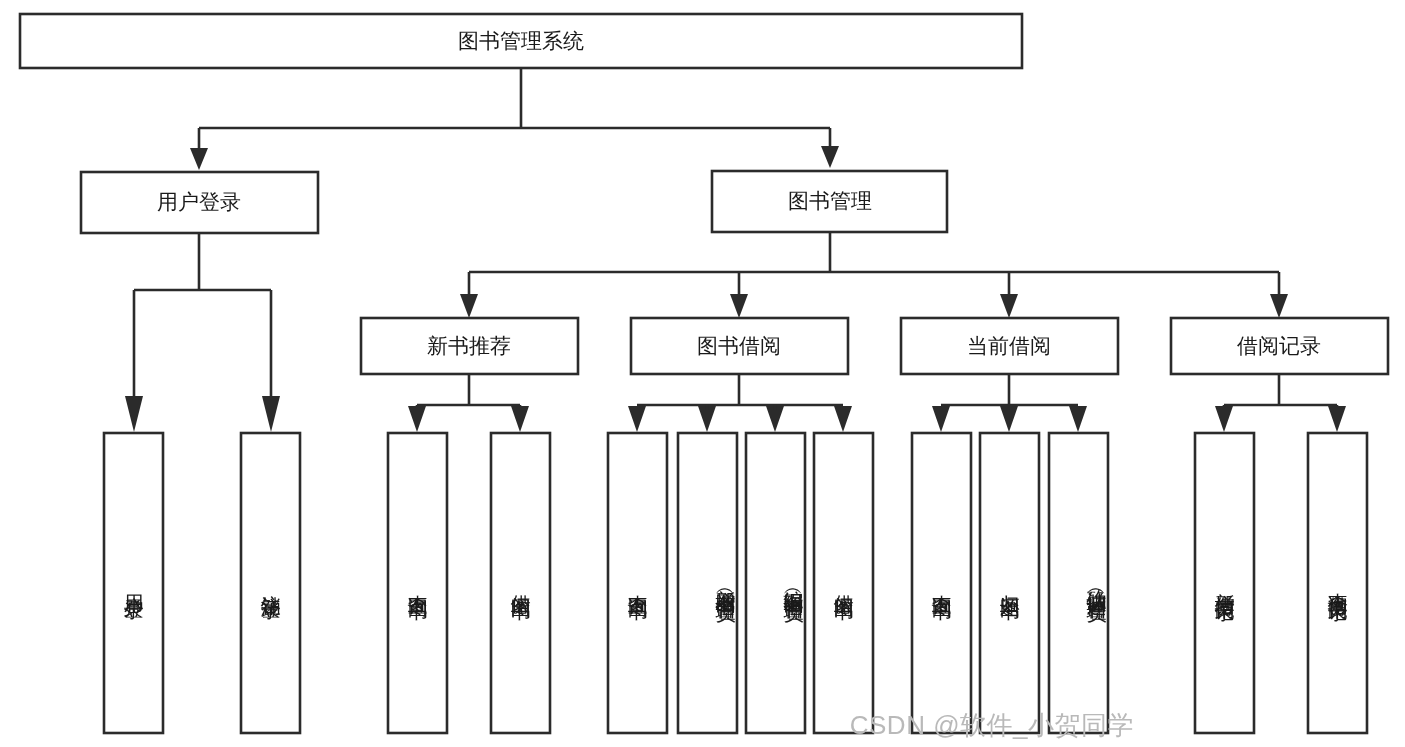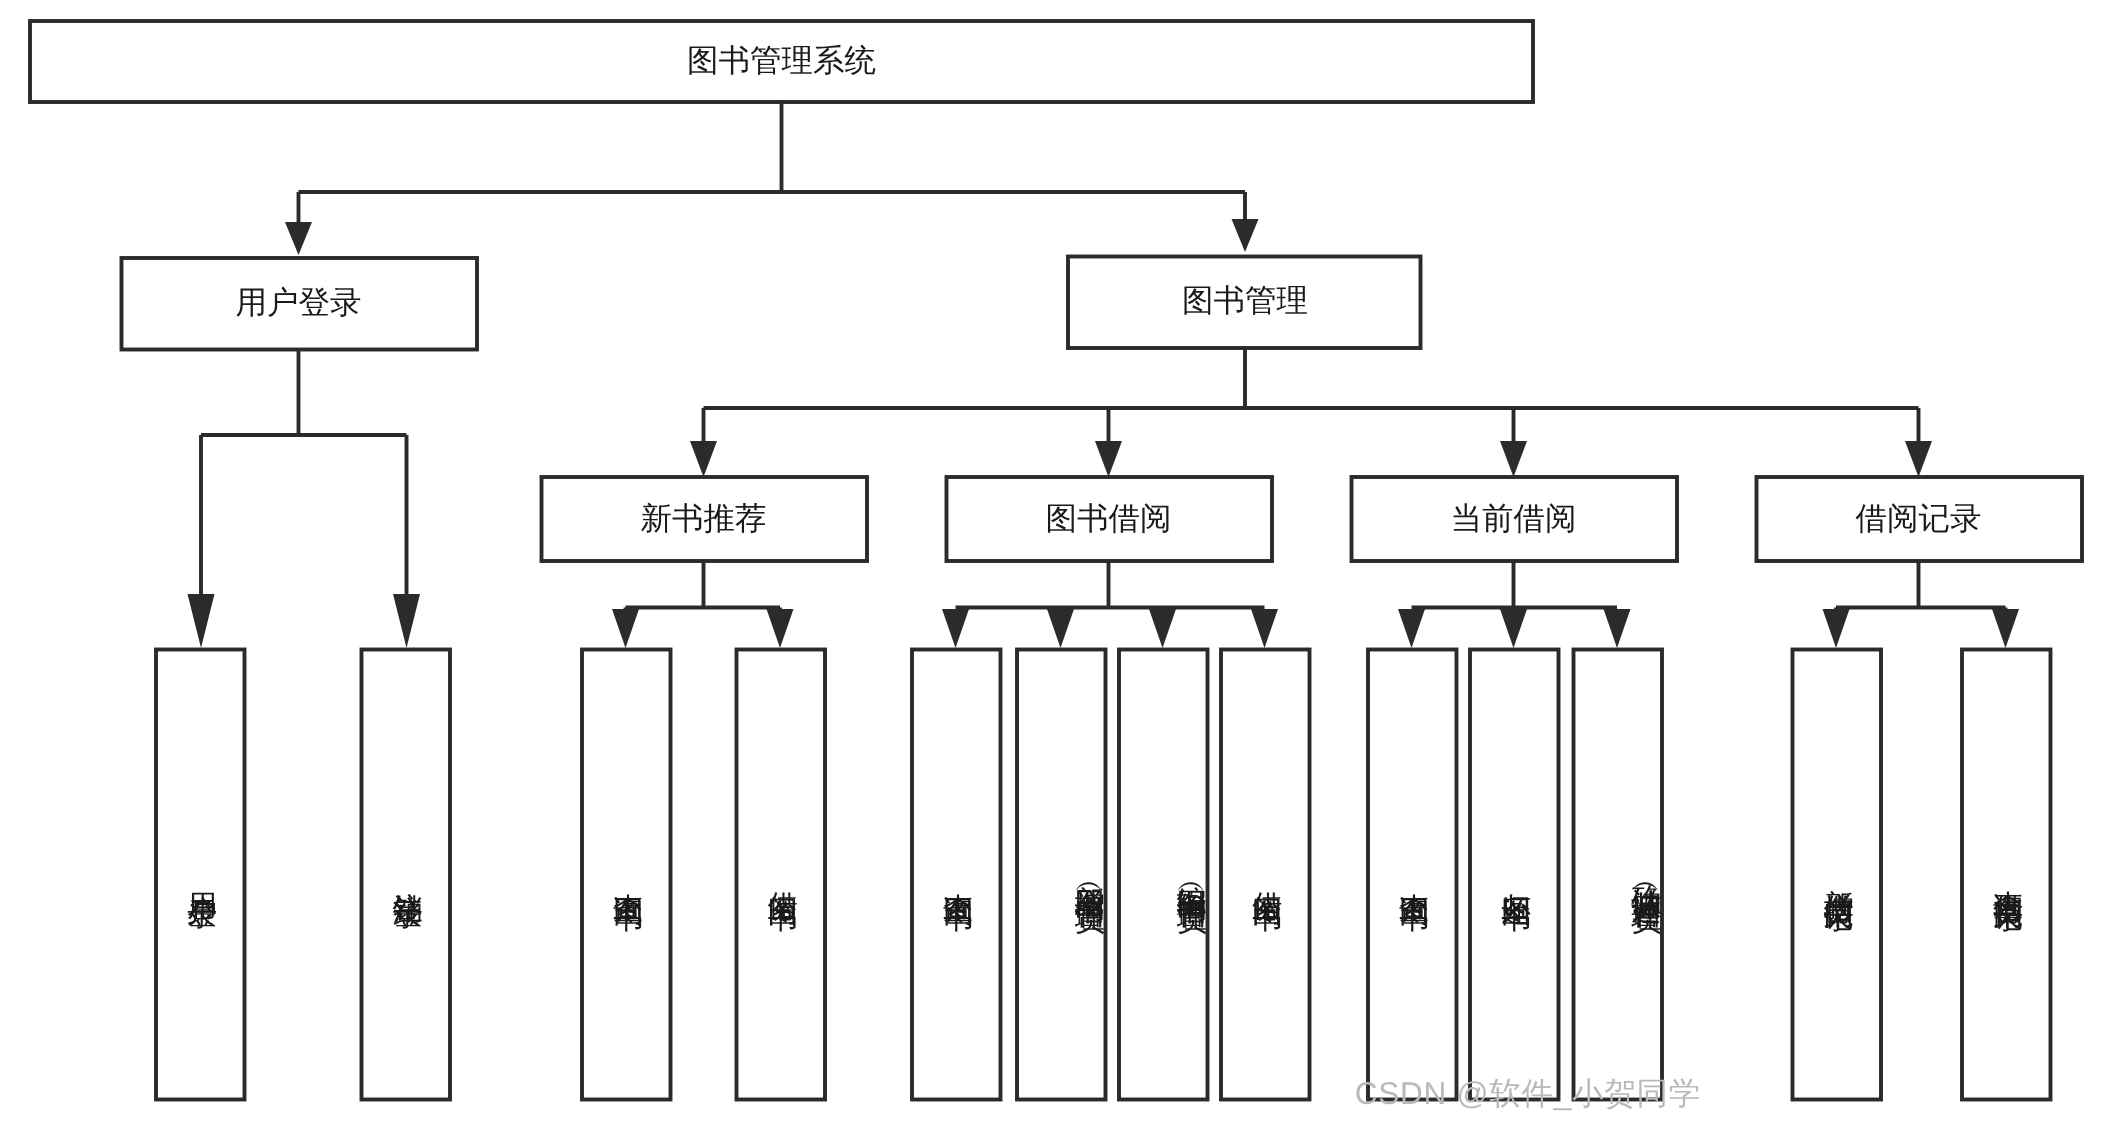--- a/index.html
+++ b/index.html
@@ -76,21 +76,21 @@
     align-items: center;
     justify-content: center;
     white-space: nowrap;
     pointer-events: none;
   }
   #watermark {
     position: absolute;
     right: 8px;
     bottom: 4px;
     font-family: "Liberation Sans", "DejaVu Sans", sans-serif;
-    font-size: 21px;
+    font-size: 26px;
     color: #b9b9b9;
     letter-spacing: 0.5px;
     user-select: none;
   }
 </style>
 </head>
 <body>
 
 <div id="diagram-root">
 

